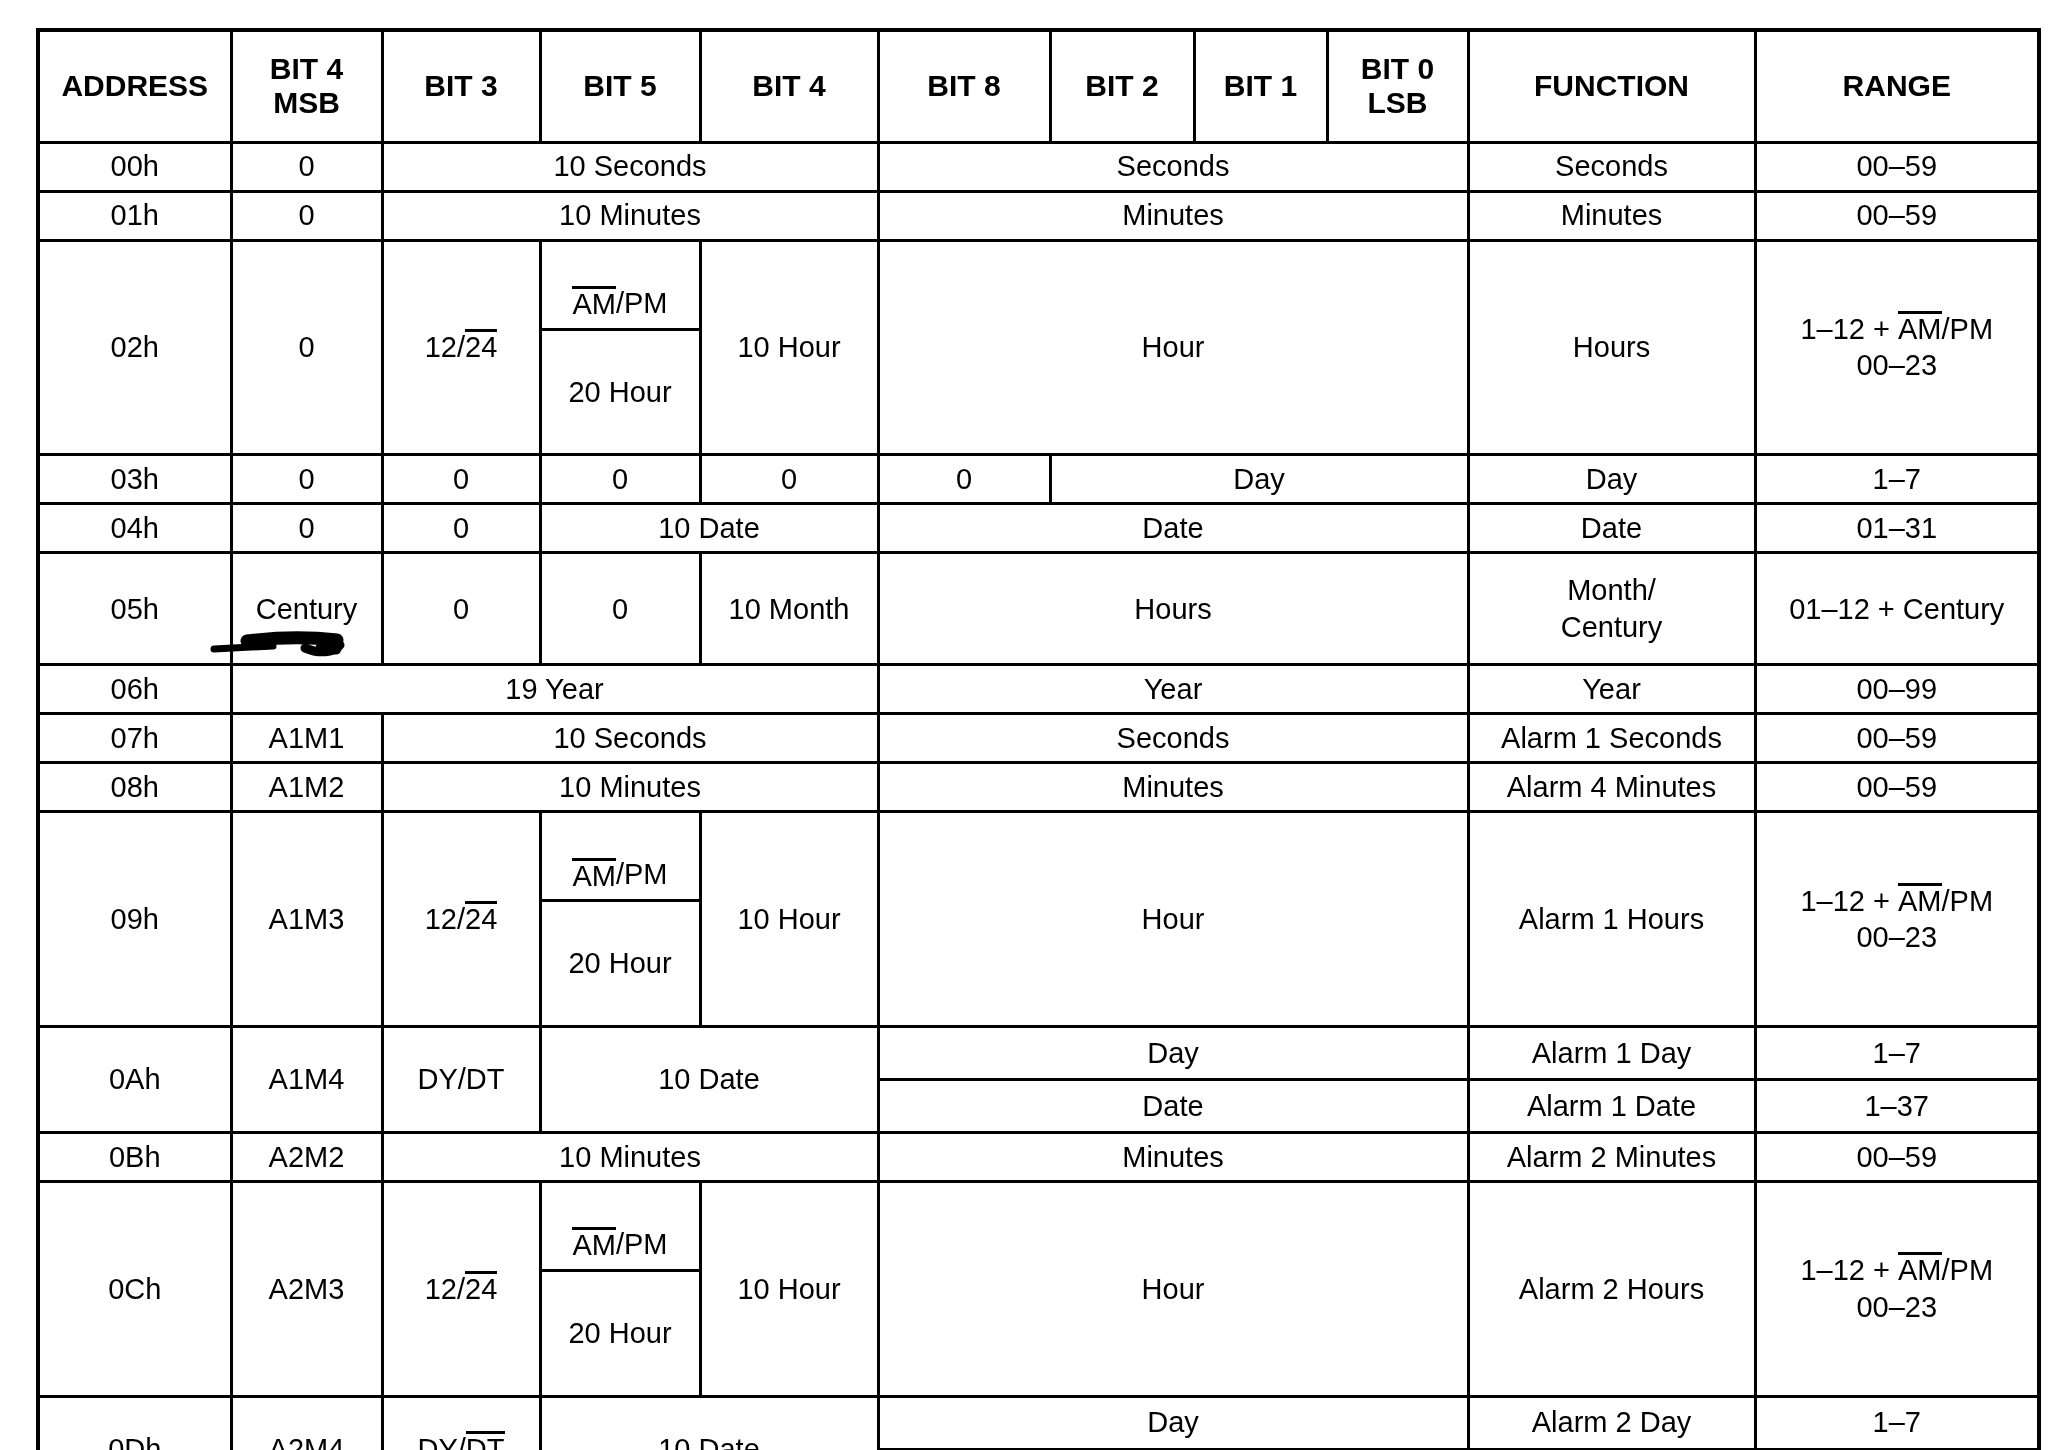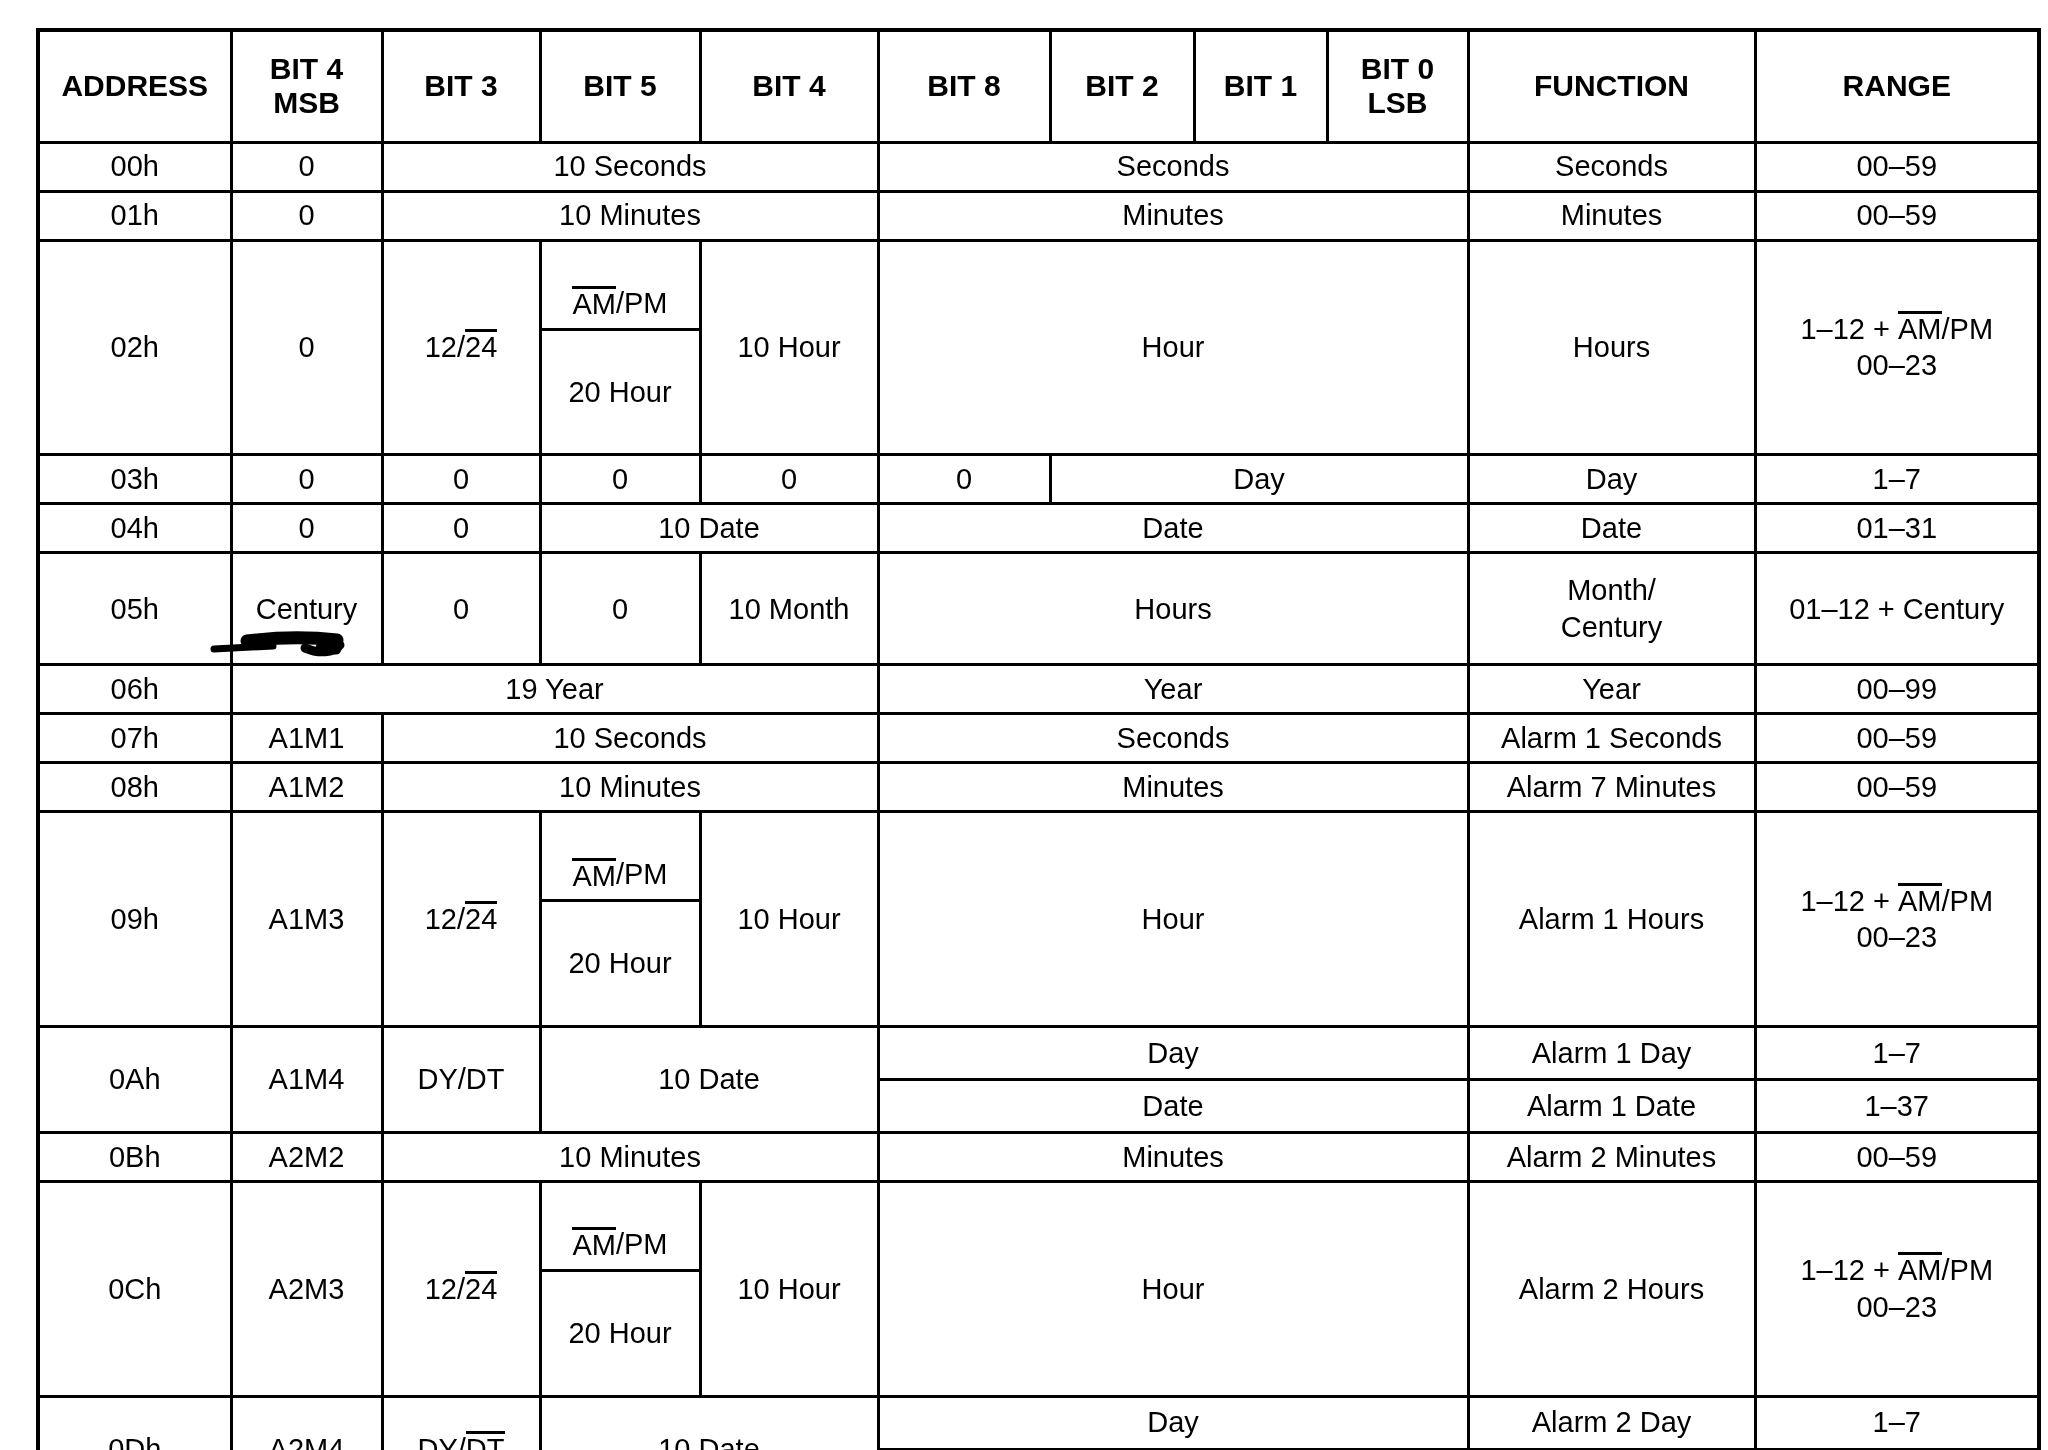--- a/index.html
+++ b/index.html
@@ -188,21 +188,21 @@
     <td colspan="4">Seconds</td>
     <td>Alarm 1 Seconds</td>
     <td>00–59</td>
   </tr>
 
   <tr class="h1">
     <td>08h</td>
     <td>A1M2</td>
     <td colspan="3">10 Minutes</td>
     <td colspan="4">Minutes</td>
-    <td>Alarm 7 Minutes</td>
+    <td>Alarm 4 Minutes</td>
     <td>00–59</td>
   </tr>
 
   <tr class="h2">
     <td>09h</td>
     <td>A1M3</td>
     <td>12/<span class="ov">24</span></td>
     <td class="split">
       <div class="sub top"><span class="ov">AM</span>/PM</div>
       <div class="sub">20 Hour</div>

